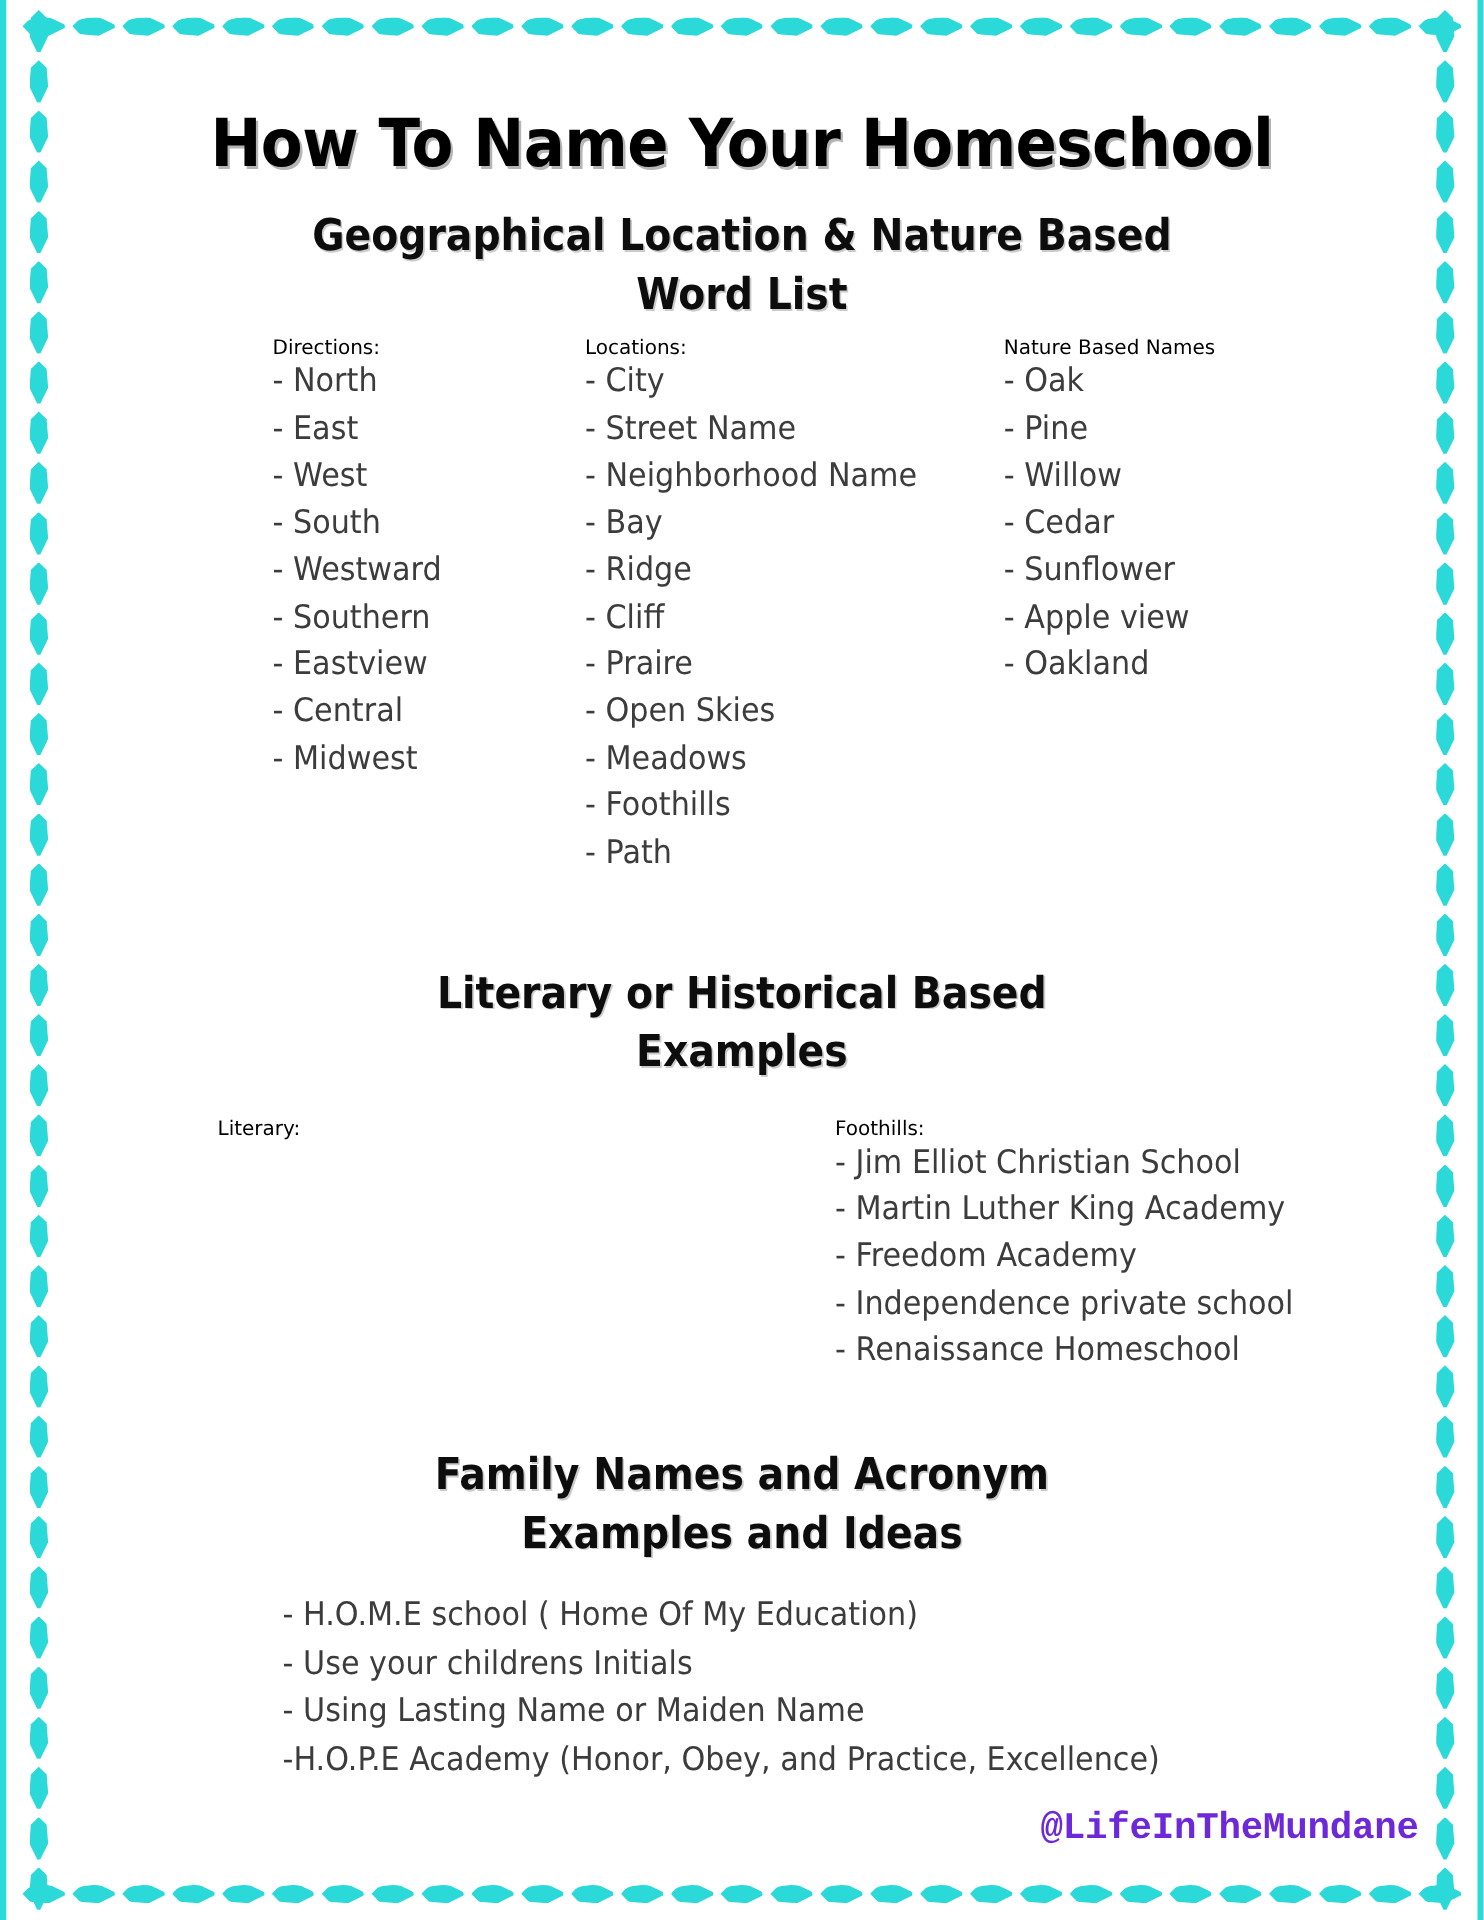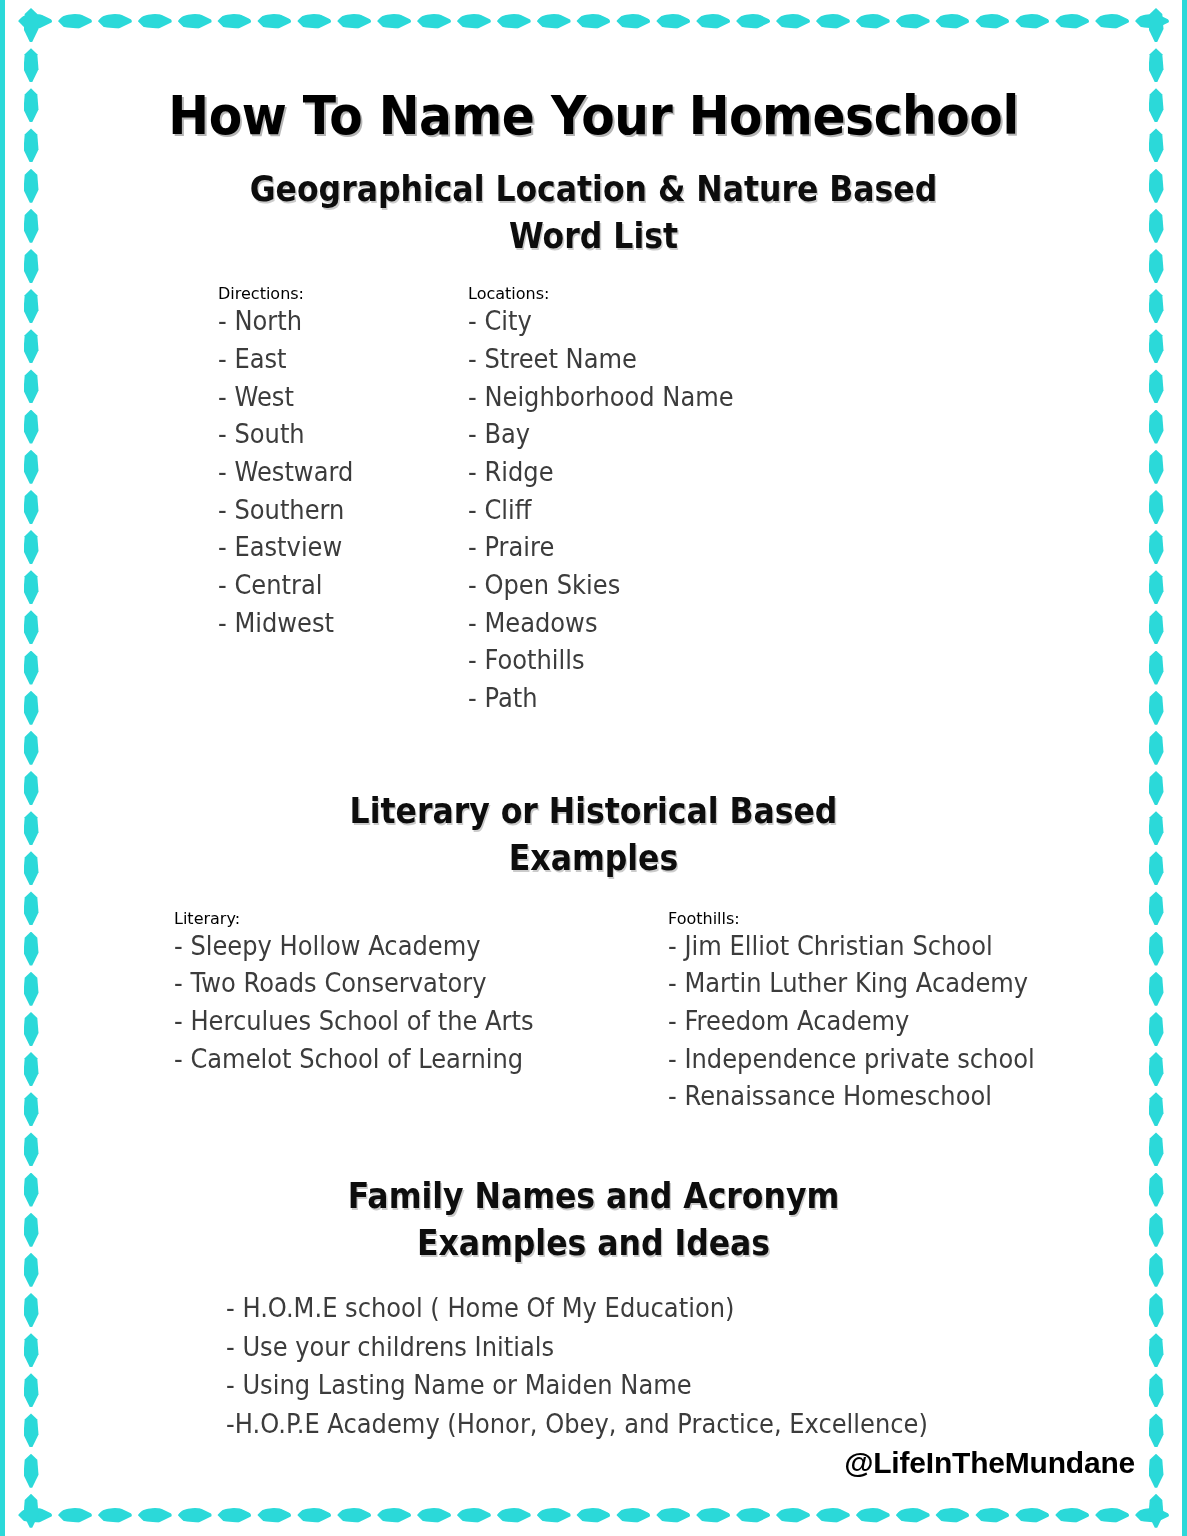--- a/index.html
+++ b/index.html
@@ -133,21 +133,21 @@
     color: #3c3c3c;
     white-space: nowrap;
     transform: scaleX(0.93);
     transform-origin: left center;
   }
   .col-title { margin-bottom: 0; }
 
   
   #word-list-columns {
     position: relative;
-    margin-top: 24px;
+    margin-top: 8px;
     height: 460px;
   }
   #word-list-columns .column { position: absolute; top: 0; }
   #col-directions { left: 172px; }
   #col-locations  { left: 422px; }
   #col-nature     { left: 757px; }
 
   
   #examples-columns {
     position: relative;
@@ -163,24 +163,24 @@
     margin-top: 22px;
     padding-left: 180px;
   }
   #acronym-list li { line-height: 1.48; }
 
   
   #footer-handle {
     position: absolute;
     right: 6px;
     bottom: 22px;
-    font-family: Liberation Sans, sans-serif;
+    font-family: Liberation Mono, monospace;
     font-weight: bold;
     font-size: 30px;
-    color: #000000;
+    color: #6d28d9;
     letter-spacing: -0.2px;
   }
 </style>
 </head>
 <body>
 
 <div id="page">
 
   <div class="edge-rule left"></div>
   <div class="edge-rule right"></div>
@@ -363,36 +363,42 @@
             <li>- Bay</li>
             <li>- Ridge</li>
             <li>- Cliff</li>
             <li>- Praire</li>
             <li>- Open Skies</li>
             <li>- Meadows</li>
             <li>- Foothills</li>
             <li>- Path</li>
           </ul>
       </div>
+      <div class="column" id="col-nature">
+        <div class="col-title">Nature Based Names</div>
+        <ul class="list">
+            <li>- Oak</li>
+            <li>- Pine</li>
+            <li>- Willow</li>
+            <li>- Cedar</li>
+            <li>- Sunflower</li>
+            <li>- Apple view</li>
+            <li>- Oakland</li>
+          </ul>
+      </div>
     </div>
 
     <h2 class="section-heading" id="heading-literary">
       <span>Literary or Historical Based</span><br>
       <span>Examples</span>
     </h2>
 
     <div id="examples-columns">
       <div class="column" id="col-literary">
         <div class="col-title">Literary:</div>
-        <ul class="list">
-            <li>- Sleepy Hollow Academy</li>
-            <li>- Two Roads Conservatory</li>
-            <li>- Herculues School of the Arts</li>
-            <li>- Camelot School of Learning</li>
-          </ul>
       </div>
       <div class="column" id="col-historical">
         <div class="col-title">Foothills:</div>
         <ul class="list">
             <li>- Jim Elliot Christian School</li>
             <li>- Martin Luther King Academy</li>
             <li>- Freedom Academy</li>
             <li>- Independence private school</li>
             <li>- Renaissance Homeschool</li>
           </ul>

